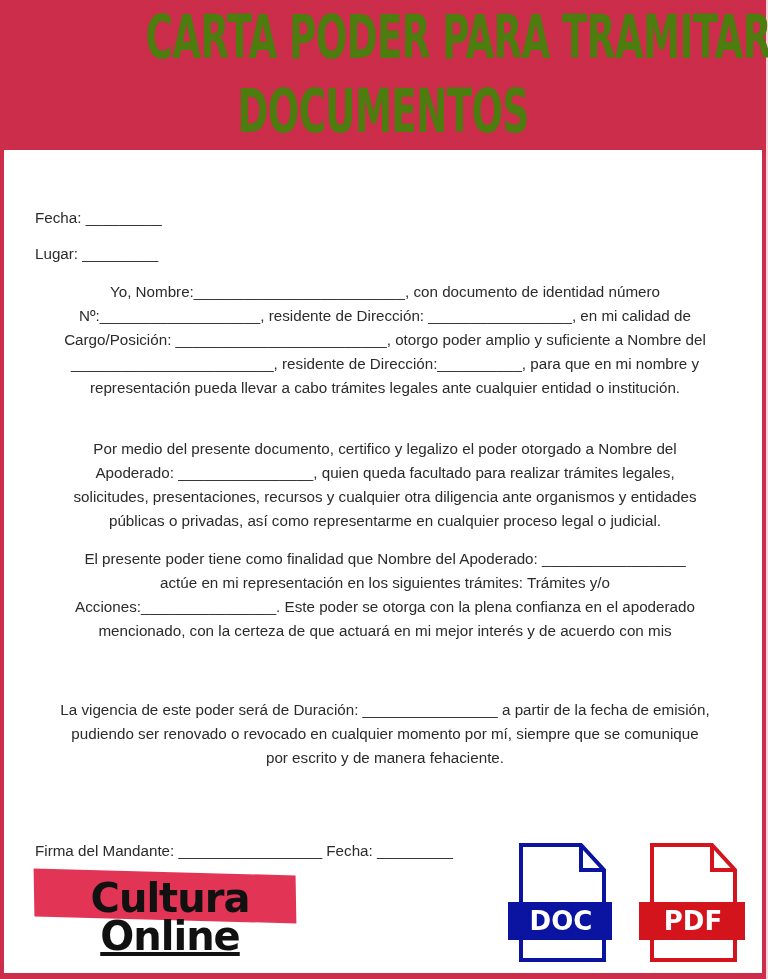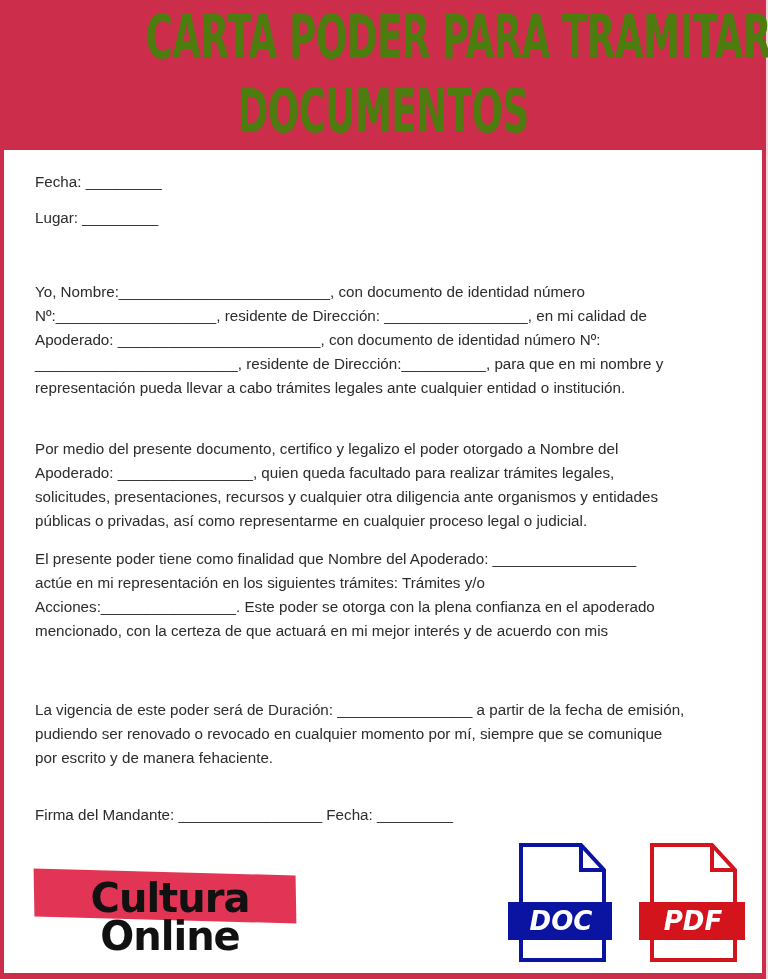--- a/index.html
+++ b/index.html
@@ -34,42 +34,42 @@
   .title-line.l2 { position: absolute; left: 0; right: 0; top: 80px; }
   .sheet {
     position: absolute; left: 4px; top: 150px; width: 758px; height: 823px;
     background: #ffffff;
   }
   .doc-text {
     position: absolute; left: 31px; top: 0; width: 700px;
     color: #2b2b2b; font-size: 15.2px; line-height: 24px;
     font-family: "Liberation Sans", sans-serif;
   }
-  .field-line { position: absolute; left: 0; white-space: nowrap; }
+  .field-line { position: absolute; left: 0; white-space: nowrap; margin-top: 36px; }
   .para { position: absolute; left: 0; width: 700px; }
-  .para span.ln { display: block; white-space: nowrap; }
+  .para span.ln { display: block; white-space: nowrap; text-align: center; }
 
   
   .logo { position: absolute; left: 26px; top: 690px; width: 280px; height: 125px; }
   .logo .stripe {
     position: absolute; left: 4px; top: 32px; width: 262px; height: 48px;
     background: #e23555;
     transform: skewY(2.5deg) rotate(-1deg);
   }
   .logo .lt {
     position: absolute; left: 0; width: 280px; text-align: center;
     font-family: "DejaVu Sans", sans-serif; font-weight: bold;
     color: #111111; font-size: 40px; line-height: 40px; letter-spacing: -1px;
   }
   .logo .lt1 { top: 0px; }
   .logo .lt2 { top: 38px; }
-  .logo .lt3 { top: 76px; }
+  .logo .lt3 { top: 76px; text-decoration: underline; }
 
   
-  .file-icon { position: absolute; top: 692px; width: 110px; height: 122px; font-style: italic; }
+  .file-icon { position: absolute; top: 692px; width: 110px; height: 122px; }
   .file-icon svg { position: absolute; left: 0; top: 0; }
   .file-icon .badge-label {
     position: absolute; left: 0; width: 110px; top: 60px; height: 38px;
     text-align: center; color: #ffffff;
     font-family: "DejaVu Sans", sans-serif; font-weight: bold; font-size: 26px; line-height: 38px;
   }
 </style>
 </head>
 <body>
 
@@ -82,21 +82,21 @@
 </div>
 
 <div class="sheet">
   <div class="doc-text">
     <div class="field-line" style="top:20px;">Fecha: _________</div>
     <div class="field-line" style="top:56px;">Lugar: _________</div>
 
     <div class="para" style="top:130px;">
       <span class="ln">Yo, Nombre:_________________________, con documento de identidad número</span>
       <span class="ln">Nº:___________________, residente de Dirección: _________________, en mi calidad de</span>
-      <span class="ln">Apoderado: ________________________, con documento de identidad número Nº:</span>
+      <span class="ln">Cargo/Posición: _________________________, otorgo poder amplio y suficiente a Nombre del</span>
       <span class="ln">________________________, residente de Dirección:__________, para que en mi nombre y</span>
       <span class="ln">representación pueda llevar a cabo trámites legales ante cualquier entidad o institución.</span>
     </div>
 
     <div class="para" style="top:287px;">
       <span class="ln">Por medio del presente documento, certifico y legalizo el poder otorgado a Nombre del</span>
       <span class="ln">Apoderado: ________________, quien queda facultado para realizar trámites legales,</span>
       <span class="ln">solicitudes, presentaciones, recursos y cualquier otra diligencia ante organismos y entidades</span>
       <span class="ln">públicas o privadas, así como representarme en cualquier proceso legal o judicial.</span>
     </div>

